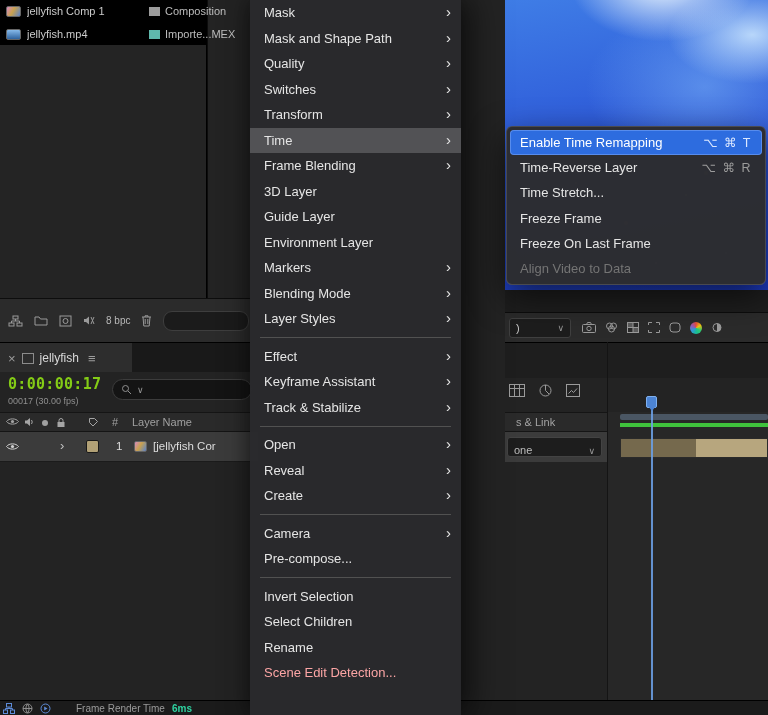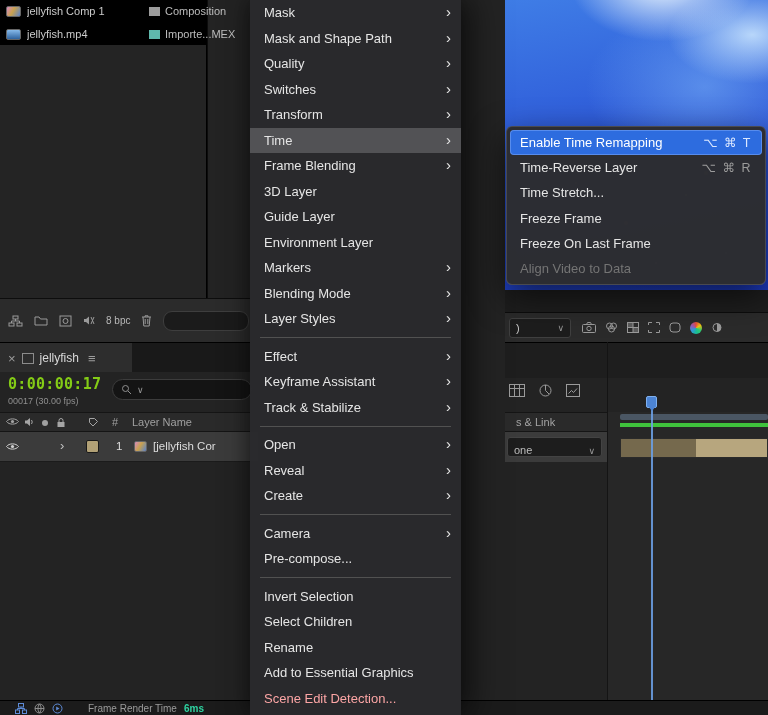--- a/index.html
+++ b/index.html
@@ -91,21 +91,21 @@
   .lr-eye{left:6px;top:10px}
   .lr-exp{left:60px;top:6px;color:#c3c3c3;font-size:13px}
   .lr-swatch{left:86px;top:8px;width:13px;height:13px;background:#b2a176;border:1px solid #191919;border-radius:2px;box-sizing:border-box}
   .lr-num{left:116px;top:8px;font-size:11.5px;color:#dcdcdc}
   .lr-cicon{left:134px;top:9px;width:13px;height:11px;border-radius:2px;background:linear-gradient(120deg,#d98bc0,#c9a24f 45%,#5a82c8);border:1px solid #666;box-sizing:border-box}
   .lr-name{left:153px;top:8px;font-size:11.5px;color:#dcdcdc;white-space:nowrap}
   .left-rest{left:0;top:462px;width:258px;height:238px;background:#232323}
 
   
   .statusbar{left:0;top:700px;width:768px;height:15px;background:#1b1b1b;border-top:1px solid #000;
-    display:flex;align-items:center;gap:7px;padding-left:15px;box-sizing:border-box;z-index:3}
+    display:flex;align-items:center;gap:7px;padding-left:3px;box-sizing:border-box;z-index:3}
   .sb-label{font-size:10px;color:#9a9a9a;margin-left:18px}
   .sb-value{font-size:10px;color:#2ed3a1;font-weight:bold}
 
   
   .context-menu{left:250px;top:0;width:211px;height:715px;background:rgba(42,42,45,.985);
     box-shadow:10px 0 30px rgba(0,0,0,.55),-4px 0 18px rgba(0,0,0,.35);z-index:50}
   .menu-item{height:25.5px;display:flex;align-items:center;justify-content:space-between;padding:0 10px 0 14px;font-size:13px;color:#e5e5e5;box-sizing:border-box}
   .menu-item.hl{background:#525255}
   .menu-item.dis{color:#fca5a5}
   .mi-arrow{font-size:15px;line-height:1;color:inherit;margin-top:-2px}
@@ -456,23 +456,20 @@
       <div class="menu-sep"></div>
       <div class="menu-item">
         <span class="mi-label">Invert Selection</span>
       </div>
       <div class="menu-item">
         <span class="mi-label">Select Children</span>
       </div>
       <div class="menu-item">
         <span class="mi-label">Rename</span>
       </div>
-      <div class="menu-item">
-        <span class="mi-label">Add to Essential Graphics</span>
-      </div>
       <div class="menu-item dis">
         <span class="mi-label">Scene Edit Detection...</span>
       </div>
     </nav>
 
   <nav class="abs time-submenu" id="time-submenu">
       <div class="submenu-item hl">
         <span>Enable Time Remapping</span>
         <span class="sm-shortcut">⌥ ⌘ T</span>
       </div>

